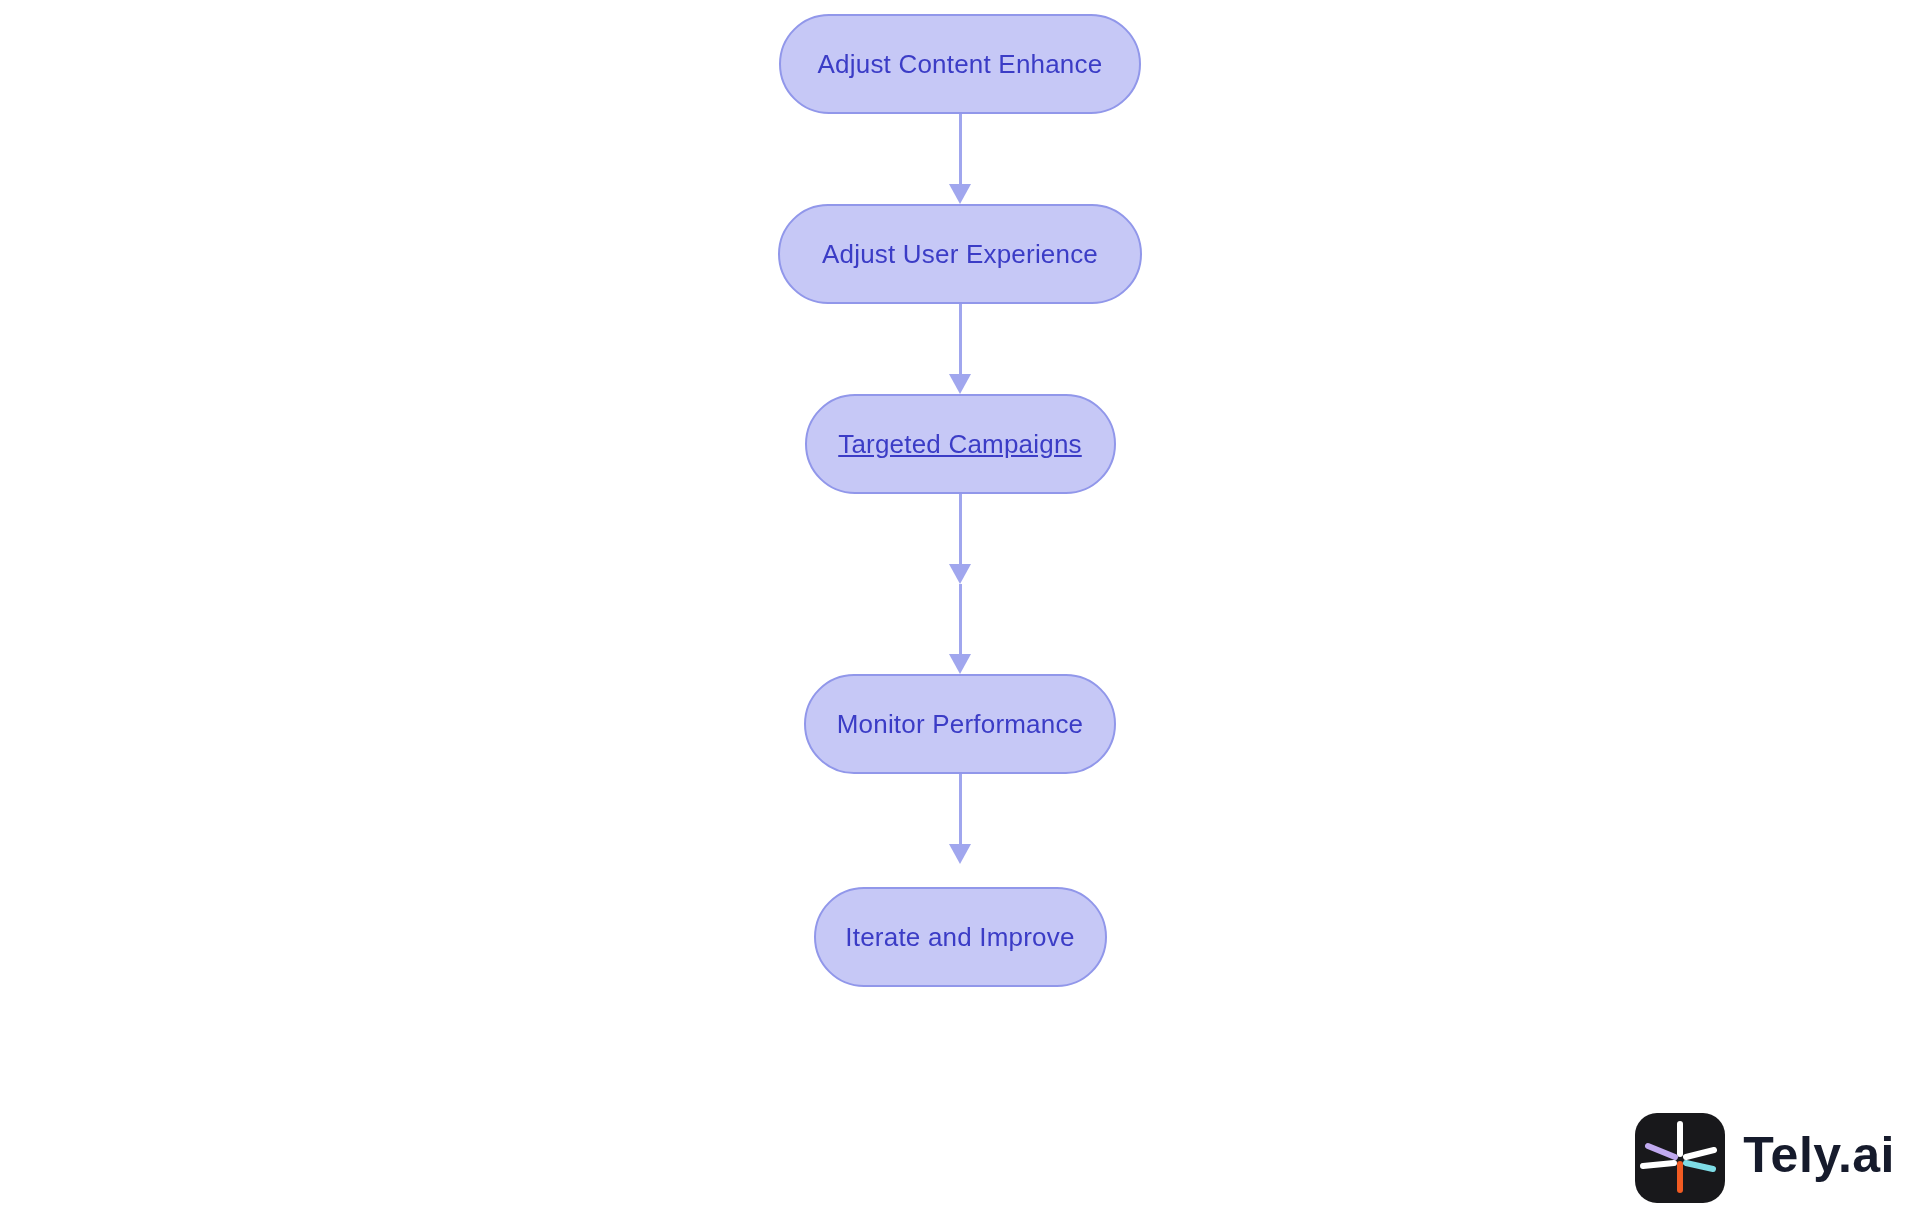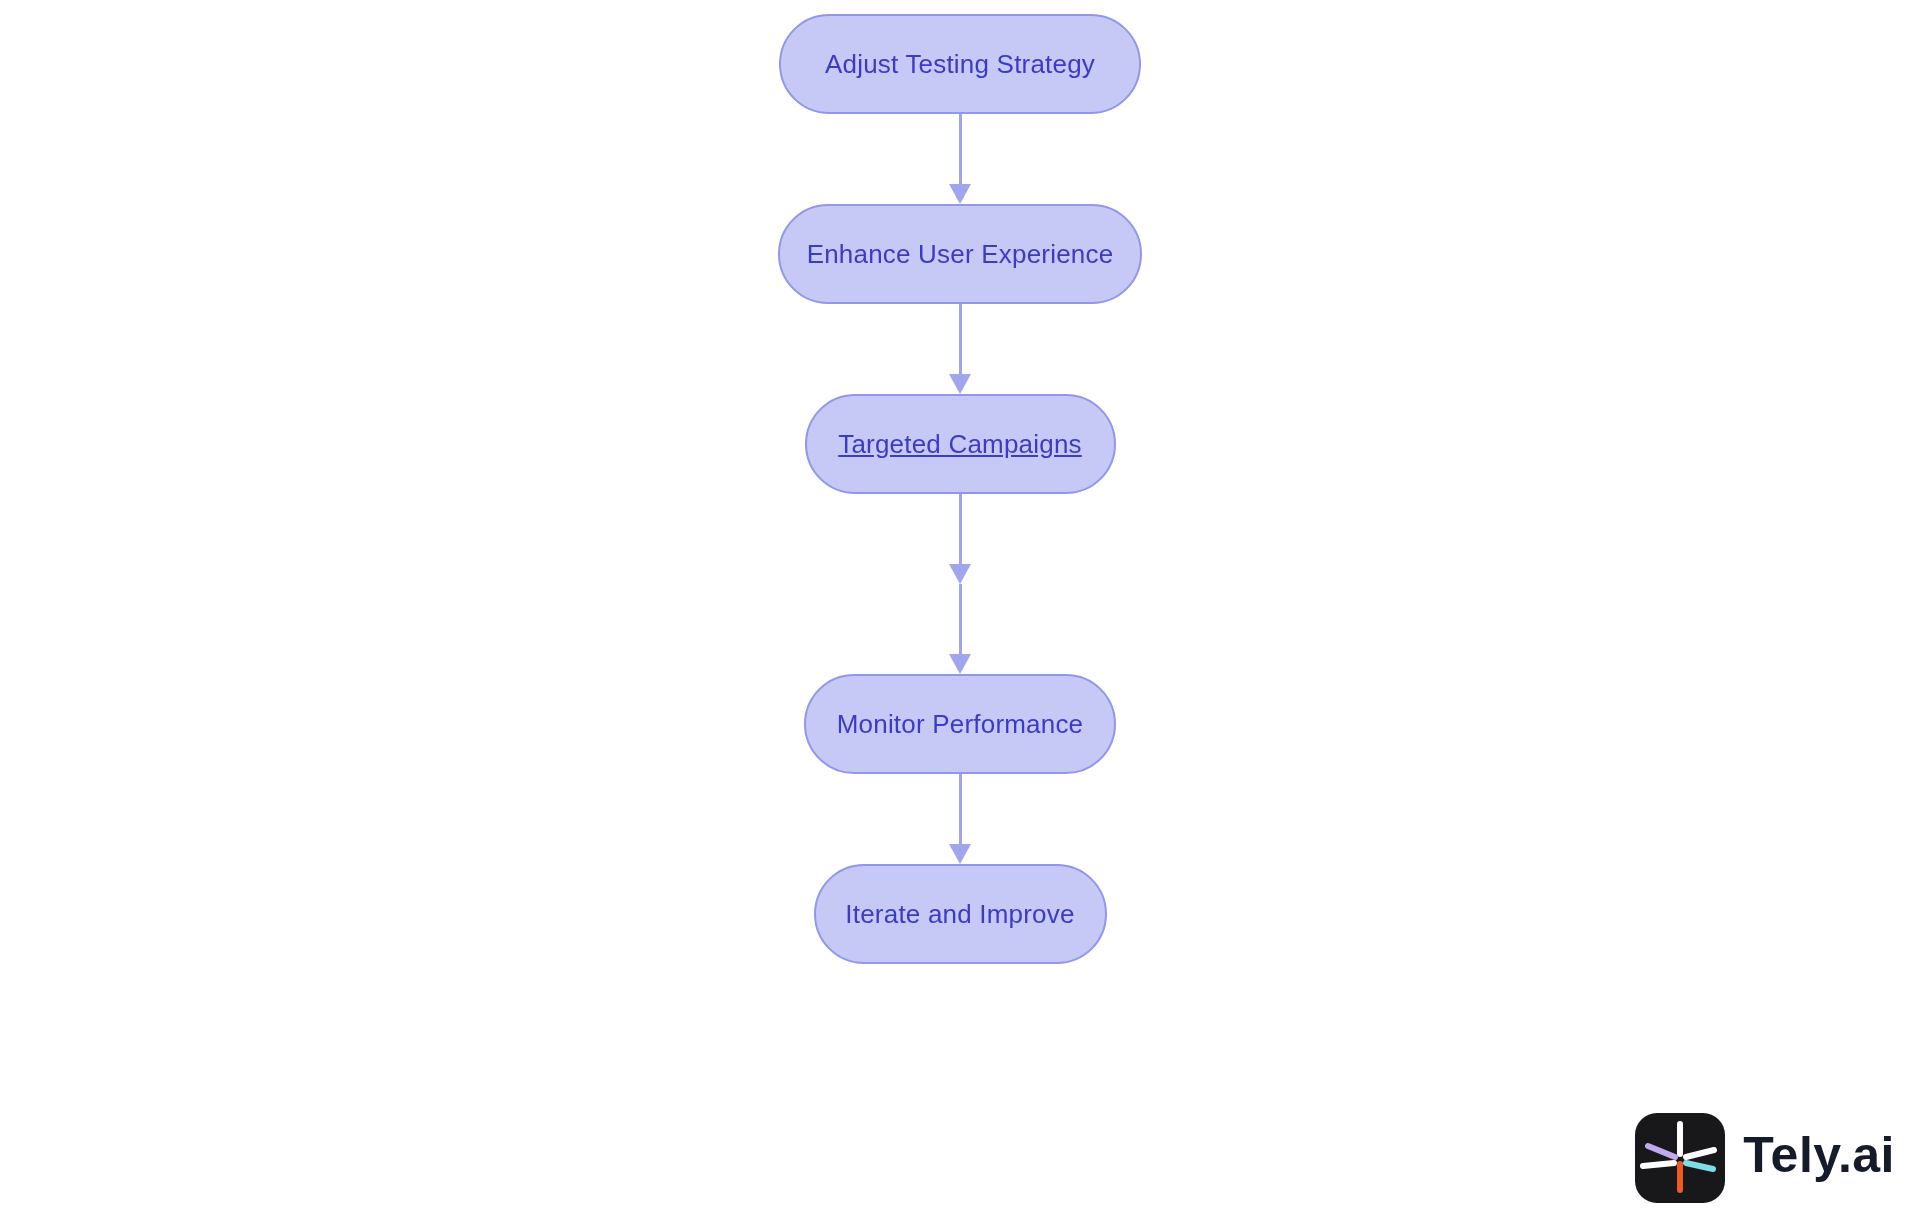--- a/index.html
+++ b/index.html
@@ -34,21 +34,21 @@
     justify-content: center;
     font-size: 26px;
     letter-spacing: 0.2px;
     white-space: nowrap;
   }
   .w0 { width: 362px; }
   .w1 { width: 364px; }
   .w2 { width: 311px; text-decoration: underline; }
   .w3 { width: 204px; }
   .w4 { width: 312px; text-align: right; }
-  .w5 { width: 293px; }
+  .w5 { width: 293px; margin-top: 23px; }
 
   .arrow {
     height: 90px;
     display: flex;
     flex-direction: column;
     align-items: center;
   }
   .arrow-line {
     width: 3px;
     flex: 1;
@@ -80,29 +80,29 @@
     line-height: 1;
     padding-bottom: 6px;
   }
 </style>
 </head>
 <body>
 
 <div class="flow">
 
   <div class="node w0">
-    <span>Adjust Testing Strategy</span>
+    <span>Adjust Content Enhance</span>
   </div>
   <div class="arrow">
     <div class="arrow-line"></div>
     <div class="arrow-head"></div>
   </div>
 
   <div class="node w1">
-    <span>Enhance User Experience</span>
+    <span>Adjust User Experience</span>
   </div>
   <div class="arrow">
     <div class="arrow-line"></div>
     <div class="arrow-head"></div>
   </div>
 
   <div class="node w2">
     <span>Targeted Campaigns</span>
   </div>
   <div class="arrow">

